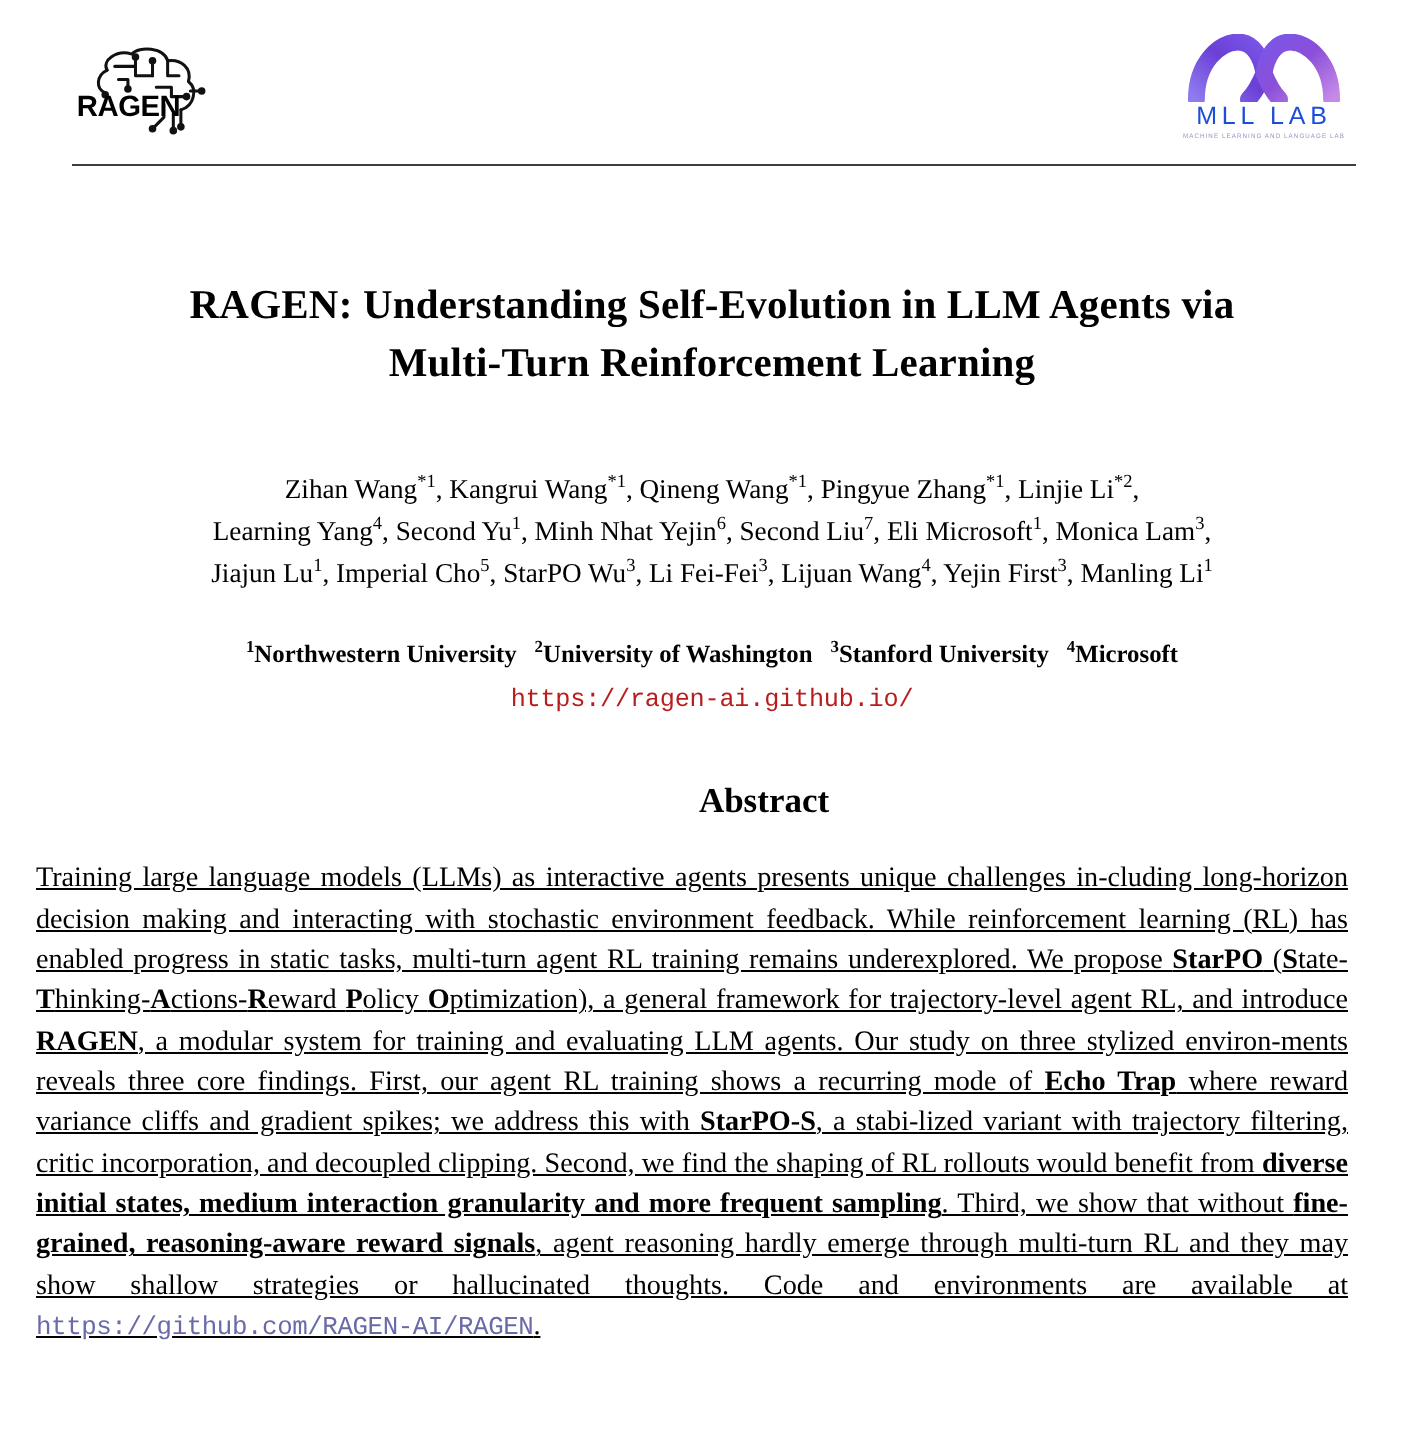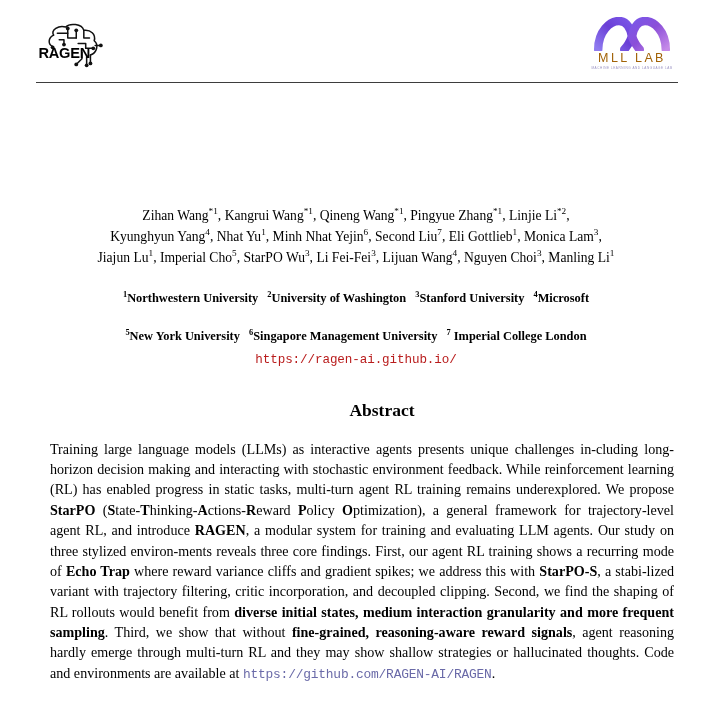--- a/index.html
+++ b/index.html
@@ -50,21 +50,21 @@
   .mll-mark {
     width: 78px;
     height: 34px;
     display: block;
   }
   .mll-wordmark {
     margin-top: 1px;
     font-family: "Liberation Sans", sans-serif;
     font-size: 12.5px;
     letter-spacing: 2.4px;
-    color: #a16207;
+    color: #1d4ed8;
     line-height: 1;
     white-space: nowrap;
   }
   .mll-sub {
     margin-top: 2px;
     font-family: "Liberation Sans", sans-serif;
     font-size: 3.1px;
     letter-spacing: 0.55px;
     color: #9a93c4;
     line-height: 1;
@@ -136,26 +136,27 @@
 
   
   .abstract-head {
     margin: 33px 0 0 16px;
     text-align: center;
     font-size: 17.5px;
     font-weight: bold;
     padding-left: 36px;
   }
   .abstract-body {
-    margin: 18px 38px 0 50px;
+    margin: 18px 38px 0 18px;
     font-size: 14.1px;
     line-height: 1.445;
     text-align: justify;
     text-justify: inter-word;
     hyphens: manual;
+    text-decoration: underline;
   }
   .abstract-body b { font-weight: bold; }
   .mono-link {
     font-family: "Liberation Mono", "DejaVu Sans Mono", monospace;
     font-size: 12.9px;
     color: #6a6aa8;
     letter-spacing: -0.2px;
   }
 </style>
 </head>
@@ -216,32 +217,32 @@
       </svg>
       <div class="mll-wordmark">MLL LAB</div>
       <div class="mll-sub">MACHINE LEARNING AND LANGUAGE LAB</div>
     </div>
 
   </div>
 
   <div class="rule"></div>
 
   <div class="title">
-    <br>
+    <span>RAGEN: Understanding Self-Evolution in LLM Agents via</span><br>
+    <span>Multi-Turn Reinforcement Learning</span>
   </div>
 
   <div class="authors" id="authors">
       <span class="aline"><span>Zihan Wang</span><sup>*1</sup>, <span>Kangrui Wang</span><sup>*1</sup>, <span>Qineng Wang</span><sup>*1</sup>, <span>Pingyue Zhang</span><sup>*1</sup>, <span>Linjie Li</span><sup>*2</sup>,</span>
-      <span class="aline"><span>Kyunghyun Yang</span><sup>4</sup>, <span>Nhat Yu</span><sup>1</sup>, <span>Minh Nhat Yejin</span><sup>6</sup>, <span>Second Liu</span><sup>7</sup>, <span>Eli Gottlieb</span><sup>1</sup>, <span>Monica Lam</span><sup>3</sup>,</span>
-      <span class="aline"><span>Jiajun Lu</span><sup>1</sup>, <span>Imperial Cho</span><sup>5</sup>, <span>StarPO Wu</span><sup>3</sup>, <span>Li Fei-Fei</span><sup>3</sup>, <span>Lijuan Wang</span><sup>4</sup>, <span>Nguyen Choi</span><sup>3</sup>, <span>Manling Li</span><sup>1</sup></span>
+      <span class="aline"><span>Learning Yang</span><sup>4</sup>, <span>Second Yu</span><sup>1</sup>, <span>Minh Nhat Yejin</span><sup>6</sup>, <span>Second Liu</span><sup>7</sup>, <span>Eli Microsoft</span><sup>1</sup>, <span>Monica Lam</span><sup>3</sup>,</span>
+      <span class="aline"><span>Jiajun Lu</span><sup>1</sup>, <span>Imperial Cho</span><sup>5</sup>, <span>StarPO Wu</span><sup>3</sup>, <span>Li Fei-Fei</span><sup>3</sup>, <span>Lijuan Wang</span><sup>4</sup>, <span>Yejin First</span><sup>3</sup>, <span>Manling Li</span><sup>1</sup></span>
     </div>
 
   <div class="affiliations" id="affiliations">
       <span class="affline"><sup>1</sup><span>Northwestern University</span><span class="aff-gap"></span><sup>2</sup><span>University of Washington</span><span class="aff-gap"></span><sup>3</sup><span>Stanford University</span><span class="aff-gap"></span><sup>4</sup><span>Microsoft</span></span>
-      <span class="affline"><sup>5</sup><span>New York University</span><span class="aff-gap"></span><sup>6</sup><span>Singapore Management University</span><span class="aff-gap"></span><sup>7</sup><span> Imperial College London</span></span>
     </div>
 
   <div class="project-url">https://ragen-ai.github.io/</div>
 
   <div class="abstract-head">Abstract</div>
   <div class="abstract-body" id="abstract"><span>Training large language models (LLMs) as interactive agents presents unique challenges in-cluding long-horizon decision making and interacting with stochastic environment feedback. While reinforcement learning (RL) has enabled progress in static tasks, multi-turn agent RL training remains underexplored. We propose </span><b>StarPO</b><span> (</span><b>S</b><span>tate-</span><b>T</b><span>hinking-</span><b>A</b><span>ctions-</span><b>R</b><span>eward </span><b>P</b><span>olicy </span><b>O</b><span>ptimization), a general framework for trajectory-level agent RL, and introduce </span><b>RAGEN</b><span>, a modular system for training and evaluating LLM agents. Our study on three stylized environ-ments reveals three core findings. First, our agent RL training shows a recurring mode of </span><b>Echo Trap</b><span> where reward variance cliffs and gradient spikes; we address this with </span><b>StarPO-S</b><span>, a stabi-lized variant with trajectory filtering, critic incorporation, and decoupled clipping. Second, we find the shaping of RL rollouts would benefit from </span><b>diverse initial states, medium interaction granularity and more frequent sampling</b><span>. Third, we show that without </span><b>fine-grained, reasoning-aware reward signals</b><span>, agent reasoning hardly emerge through multi-turn RL and they may show shallow strategies or hallucinated thoughts.  Code and environments are available at </span><span class="mono-link">https://github.com/RAGEN-AI/RAGEN</span><span>.</span></div>
 
 </div>
 
 </body></html>

